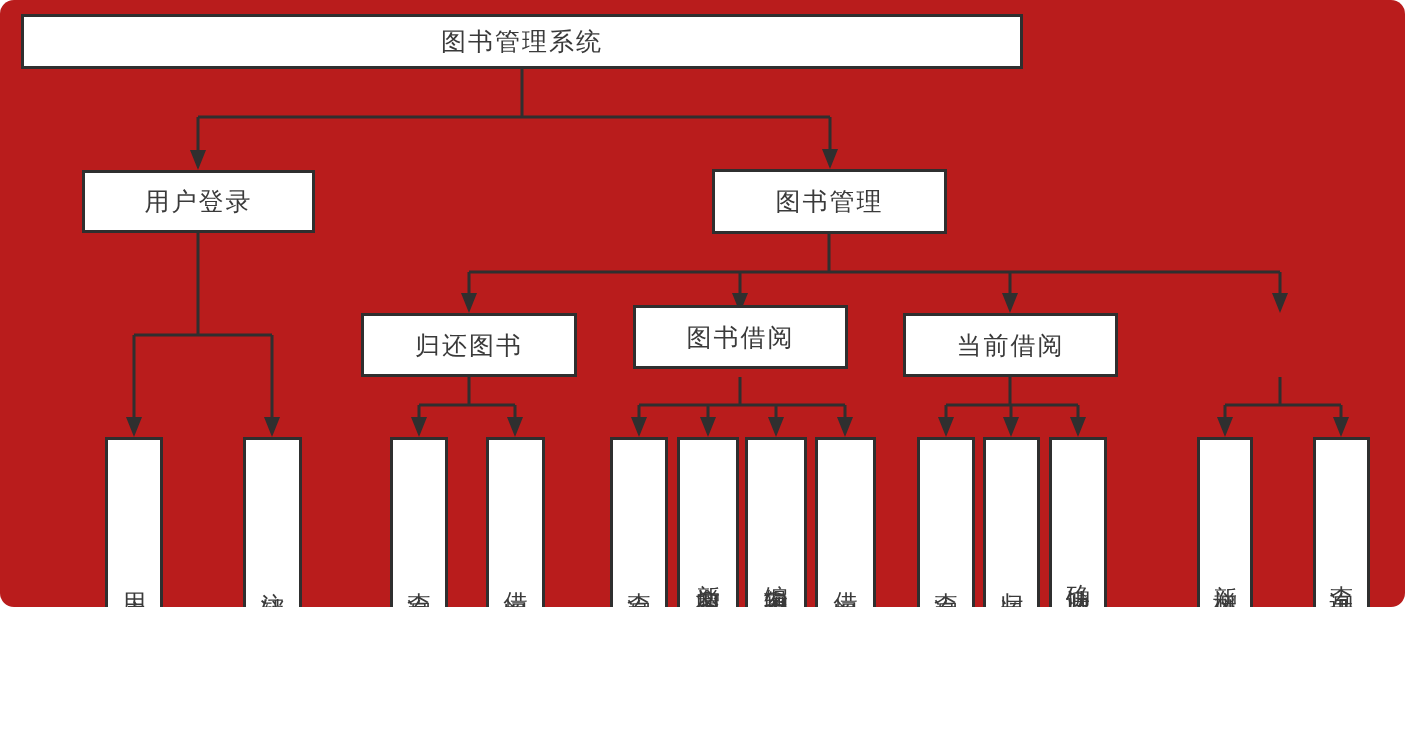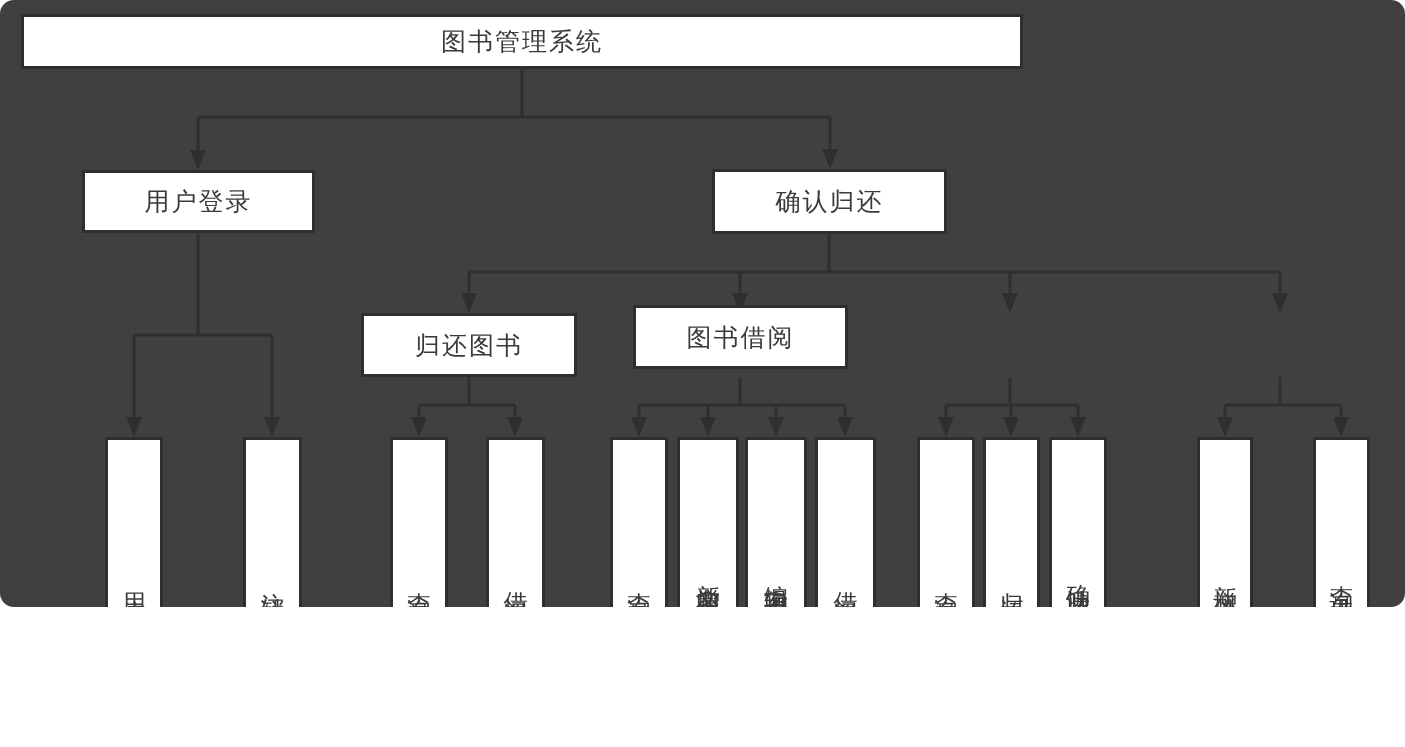--- a/index.html
+++ b/index.html
@@ -1,21 +1,21 @@
 <!DOCTYPE html>
 <html><head>
 <meta charset="utf-8">
 <style>
   html, body { margin: 0; padding: 0; background: #ffffff; }
   body { font-family: "Liberation Sans", sans-serif; }
   #canvas {
     position: relative;
     width: 1405px;
     height: 607px;
-    background: #404040;
+    background: #b91c1c;
     overflow: hidden;
     border-radius: 14px;
   }
   #connectors {
     position: absolute;
     left: 0; top: 0;
     width: 1405px; height: 747px;
   }
   .node {
     position: absolute;
@@ -91,24 +91,25 @@
       <polygon points="1011,437 1003,417 1019,417"></polygon>
       <polygon points="1078,437 1070,417 1086,417"></polygon>
       <polygon points="1225,437 1217,417 1233,417"></polygon>
       <polygon points="1341,437 1333,417 1349,417"></polygon>
     </g>
   </svg>
 
   <div class="node hnode" style="left:21px; top:14px; width:1002px; height:55px;">图书管理系统</div>
 
   <div class="node hnode" style="left:82px; top:170px; width:233px; height:63px;">用户登录</div>
-  <div class="node hnode" style="left:712px; top:169px; width:235px; height:65px;">确认归还</div>
+  <div class="node hnode" style="left:712px; top:169px; width:235px; height:65px;">图书管理</div>
 
   <div class="node hnode" style="left:361px; top:313px; width:216px; height:64px;">归还图书</div>
   <div class="node hnode" style="left:633px; top:305px; width:215px; height:64px;">图书借阅</div>
+  <div class="node hnode" style="left:903px; top:313px; width:215px; height:64px;">当前借阅</div>
 
   <div class="node leaf" style="left:105px; top:437px; width:58px; height:300px;">
     <span class="vtext">用户登录</span>
   </div>
   <div class="node leaf" style="left:243px; top:437px; width:59px; height:300px;">
     <span class="vtext">注销登录</span>
   </div>
 
   <div class="node leaf" style="left:390px; top:437px; width:58px; height:300px;">
     <span class="vtext">查询图书</span>

